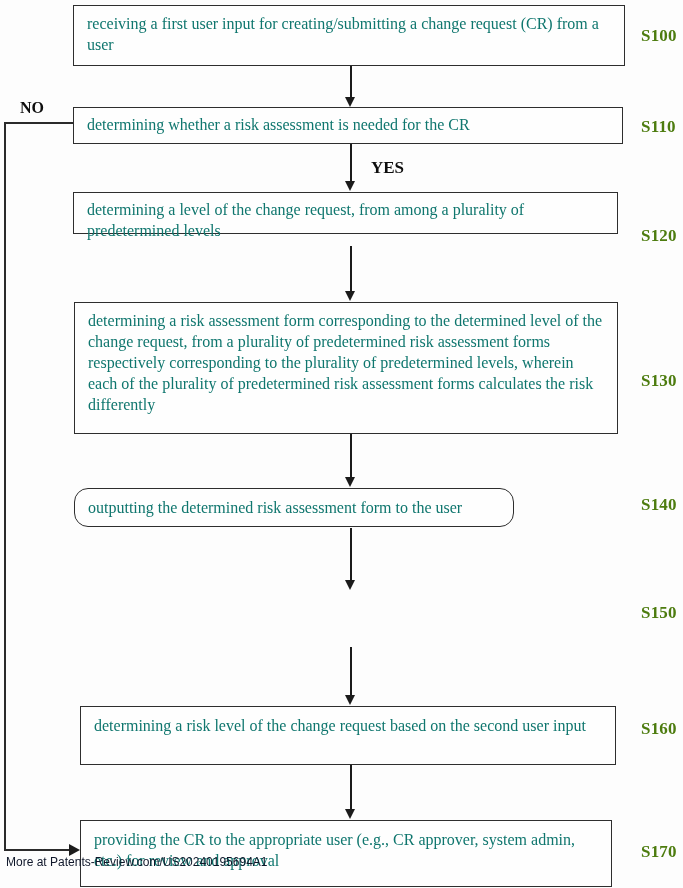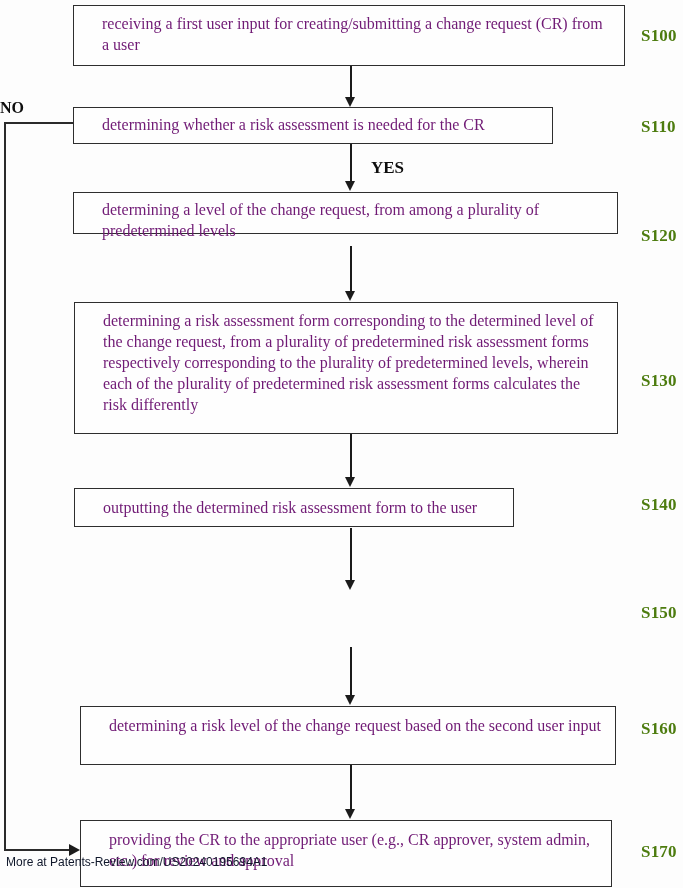--- a/index.html
+++ b/index.html
@@ -9,24 +9,24 @@
     height: 888px;
     background: #fdfdfd;
     font-family: "Liberation Serif", serif;
     overflow: hidden;
   }
   .box {
     position: absolute;
     box-sizing: border-box;
     border: 1.6px solid #2e2e2e;
     background: #fefefe;
-    color: #701a75;
+    color: #0f766e;
     font-size: 16px;
     line-height: 21px;
-    padding: 7px 12px 0 28px;
+    padding: 7px 12px 0 13px;
   }
   .step-label {
     position: absolute;
     left: 641px;
     font-weight: bold;
     font-size: 17px;
     color: #4d7c0f;
     letter-spacing: 0.2px;
   }
   .varrow {
@@ -72,33 +72,33 @@
 </style>
 </head>
 <body>
 
 <div class="canvas">
 
   <div class="box" style="left:73px; top:5px; width:552px; height:61px;">
     <span>receiving a first user input for creating/submitting a change request (CR) from a user</span>
   </div>
 
-  <div class="box" style="left:73px; top:107px; width:480px; height:37px; padding-top:6px;">
+  <div class="box" style="left:73px; top:107px; width:550px; height:37px; padding-top:6px;">
     <span>determining whether a risk assessment is needed for the CR</span>
   </div>
 
   <div class="box" style="left:73px; top:192px; width:545px; height:42px; padding-top:6px;">
     <span>determining a level of the change request, from among a plurality of predetermined levels</span>
   </div>
 
   <div class="box" style="left:74px; top:302px; width:544px; height:132px;">
     <span>determining a risk assessment form corresponding to the determined level of the change request, from a plurality of predetermined risk assessment forms respectively corresponding to the plurality of predetermined levels, wherein each of the plurality of predetermined risk assessment forms calculates the risk differently</span>
   </div>
 
-  <div class="box" style="left:74px; top:488px; width:440px; height:39px; padding-top:8px;">
+  <div class="box" style="left:74px; top:488px; width:440px; height:39px; padding-top:8px;border-radius:14px;">
     <span>outputting the determined risk assessment form to the user</span>
   </div>
 
 
   <div class="box" style="left:80px; top:706px; width:536px; height:59px; padding-top:8px;">
     <span>determining a risk level of the change request based on the second user input</span>
   </div>
 
   <div class="box" style="left:80px; top:820px; width:532px; height:67px; padding-top:8px;">
     <span>providing the CR to the appropriate user (e.g., CR approver, system admin, etc.) for review and approval</span>
@@ -119,18 +119,18 @@
   <div class="varrow" style="top:434px; height:43px;"></div>
   <div class="varrow" style="top:528px; height:52px;"></div>
   <div class="varrow" style="top:647px; height:48px;"></div>
   <div class="varrow" style="top:765px; height:44px;"></div>
 
   <div class="line" style="left:4px; top:122px; width:69px; height:2px;"></div>
   <div class="line" style="left:4px; top:122px; width:2px; height:729px;"></div>
   <div class="line" style="left:4px; top:849px; width:65px; height:2px;"></div>
   <div class="no-arrowhead" style="left:69px; top:844px;"></div>
 
-  <div class="branch-label" style="left:0; top:99px; font-size:16px;">NO</div>
+  <div class="branch-label" style="left:20px; top:99px; font-size:16px;">NO</div>
   <div class="branch-label" style="left:371px; top:158px;">YES</div>
 
   <div class="watermark">More at Patents-Review.com/US20240195694A1</div>
 
 </div>
 
 </body></html>

